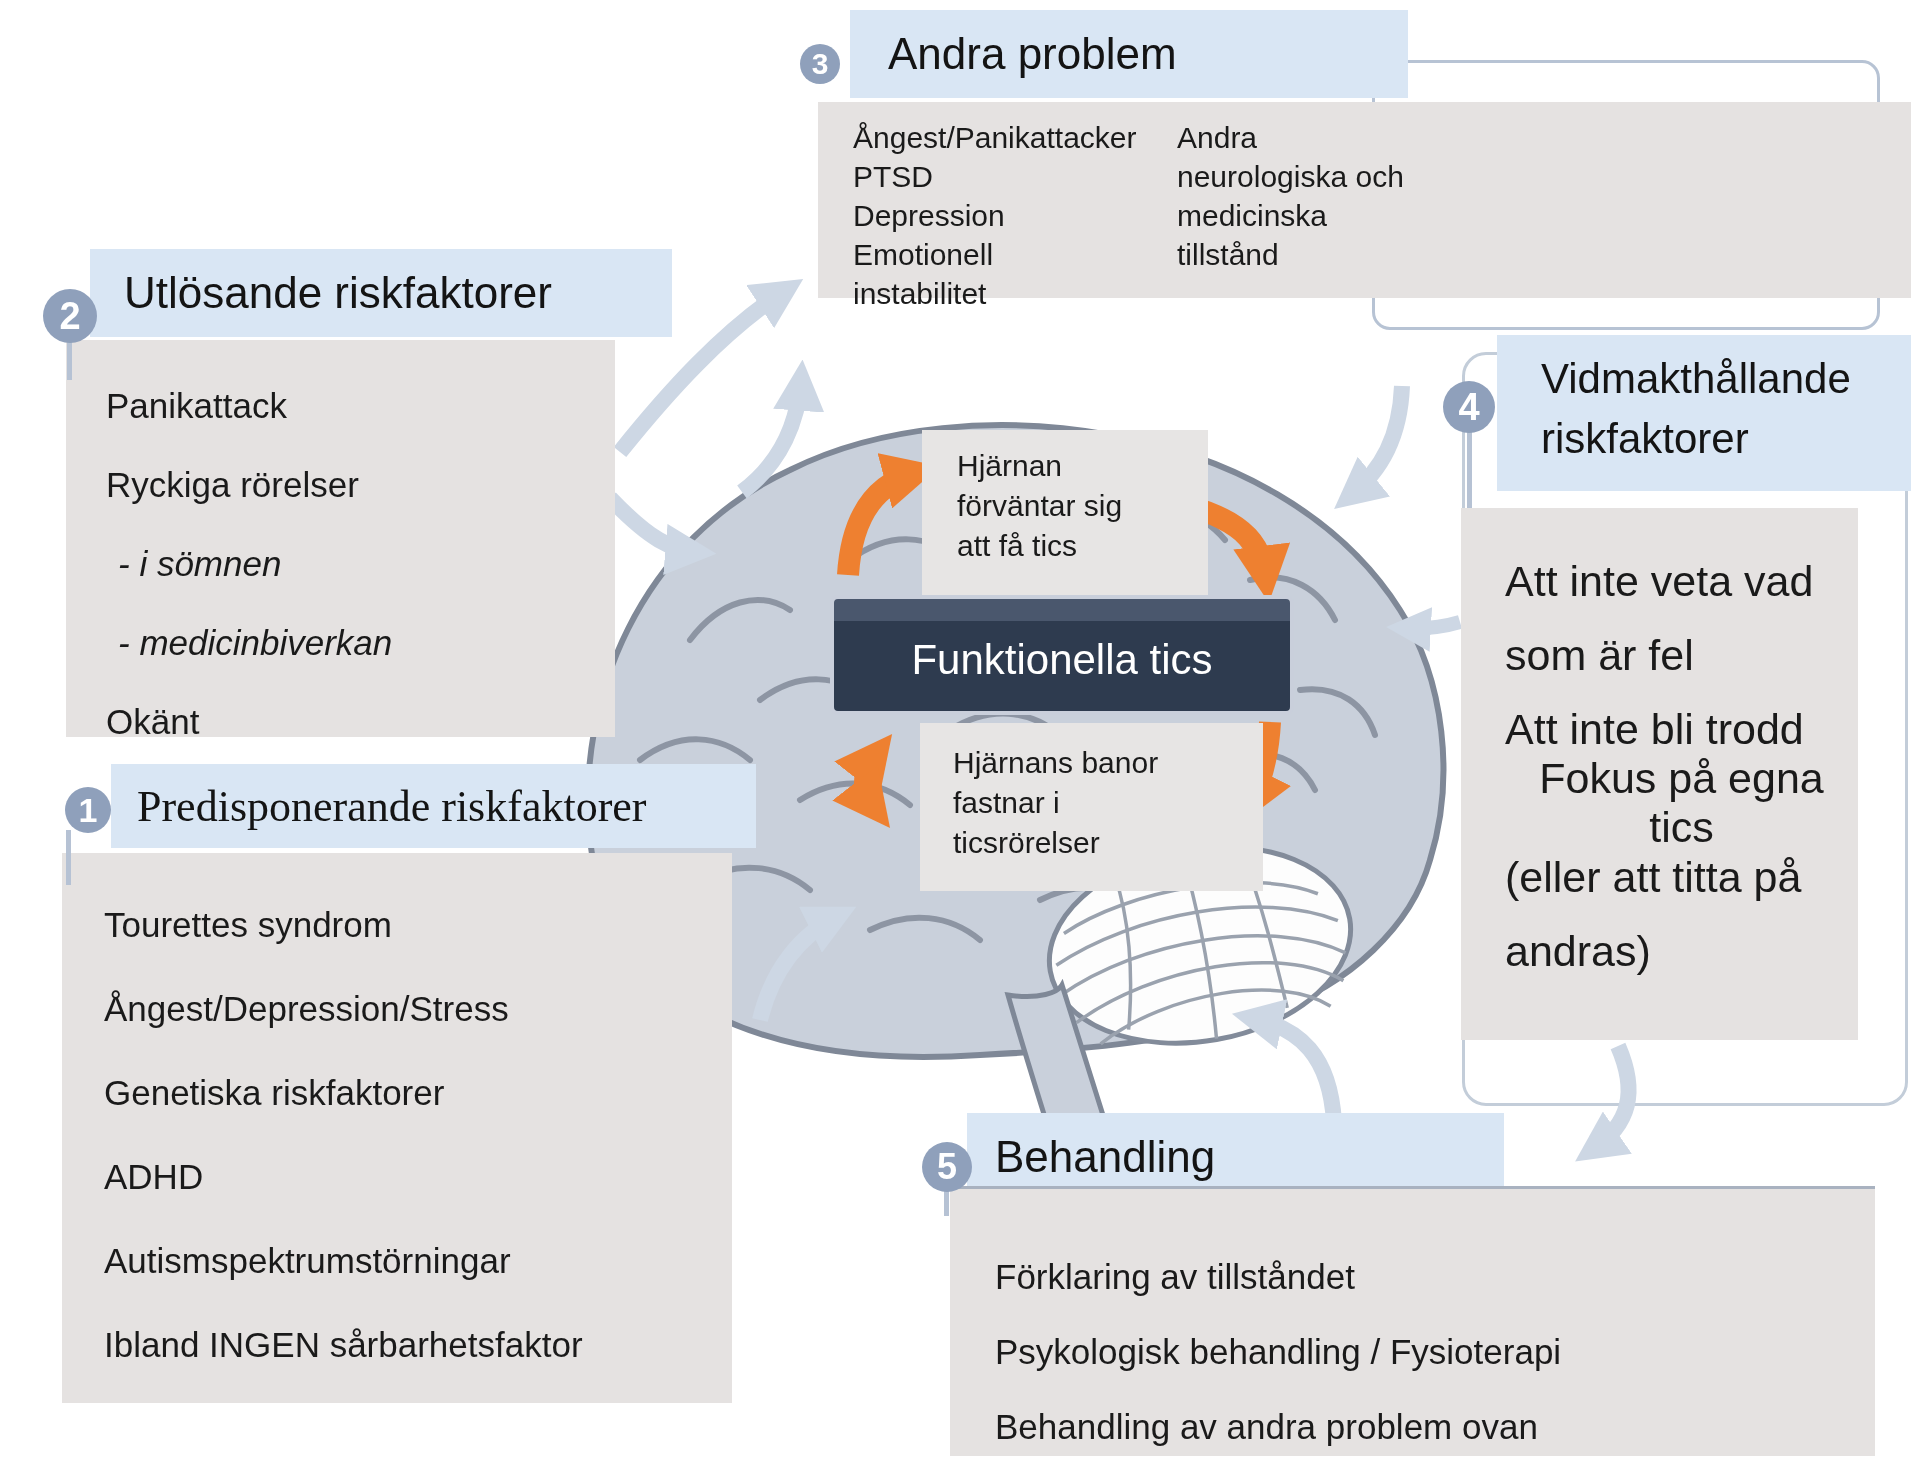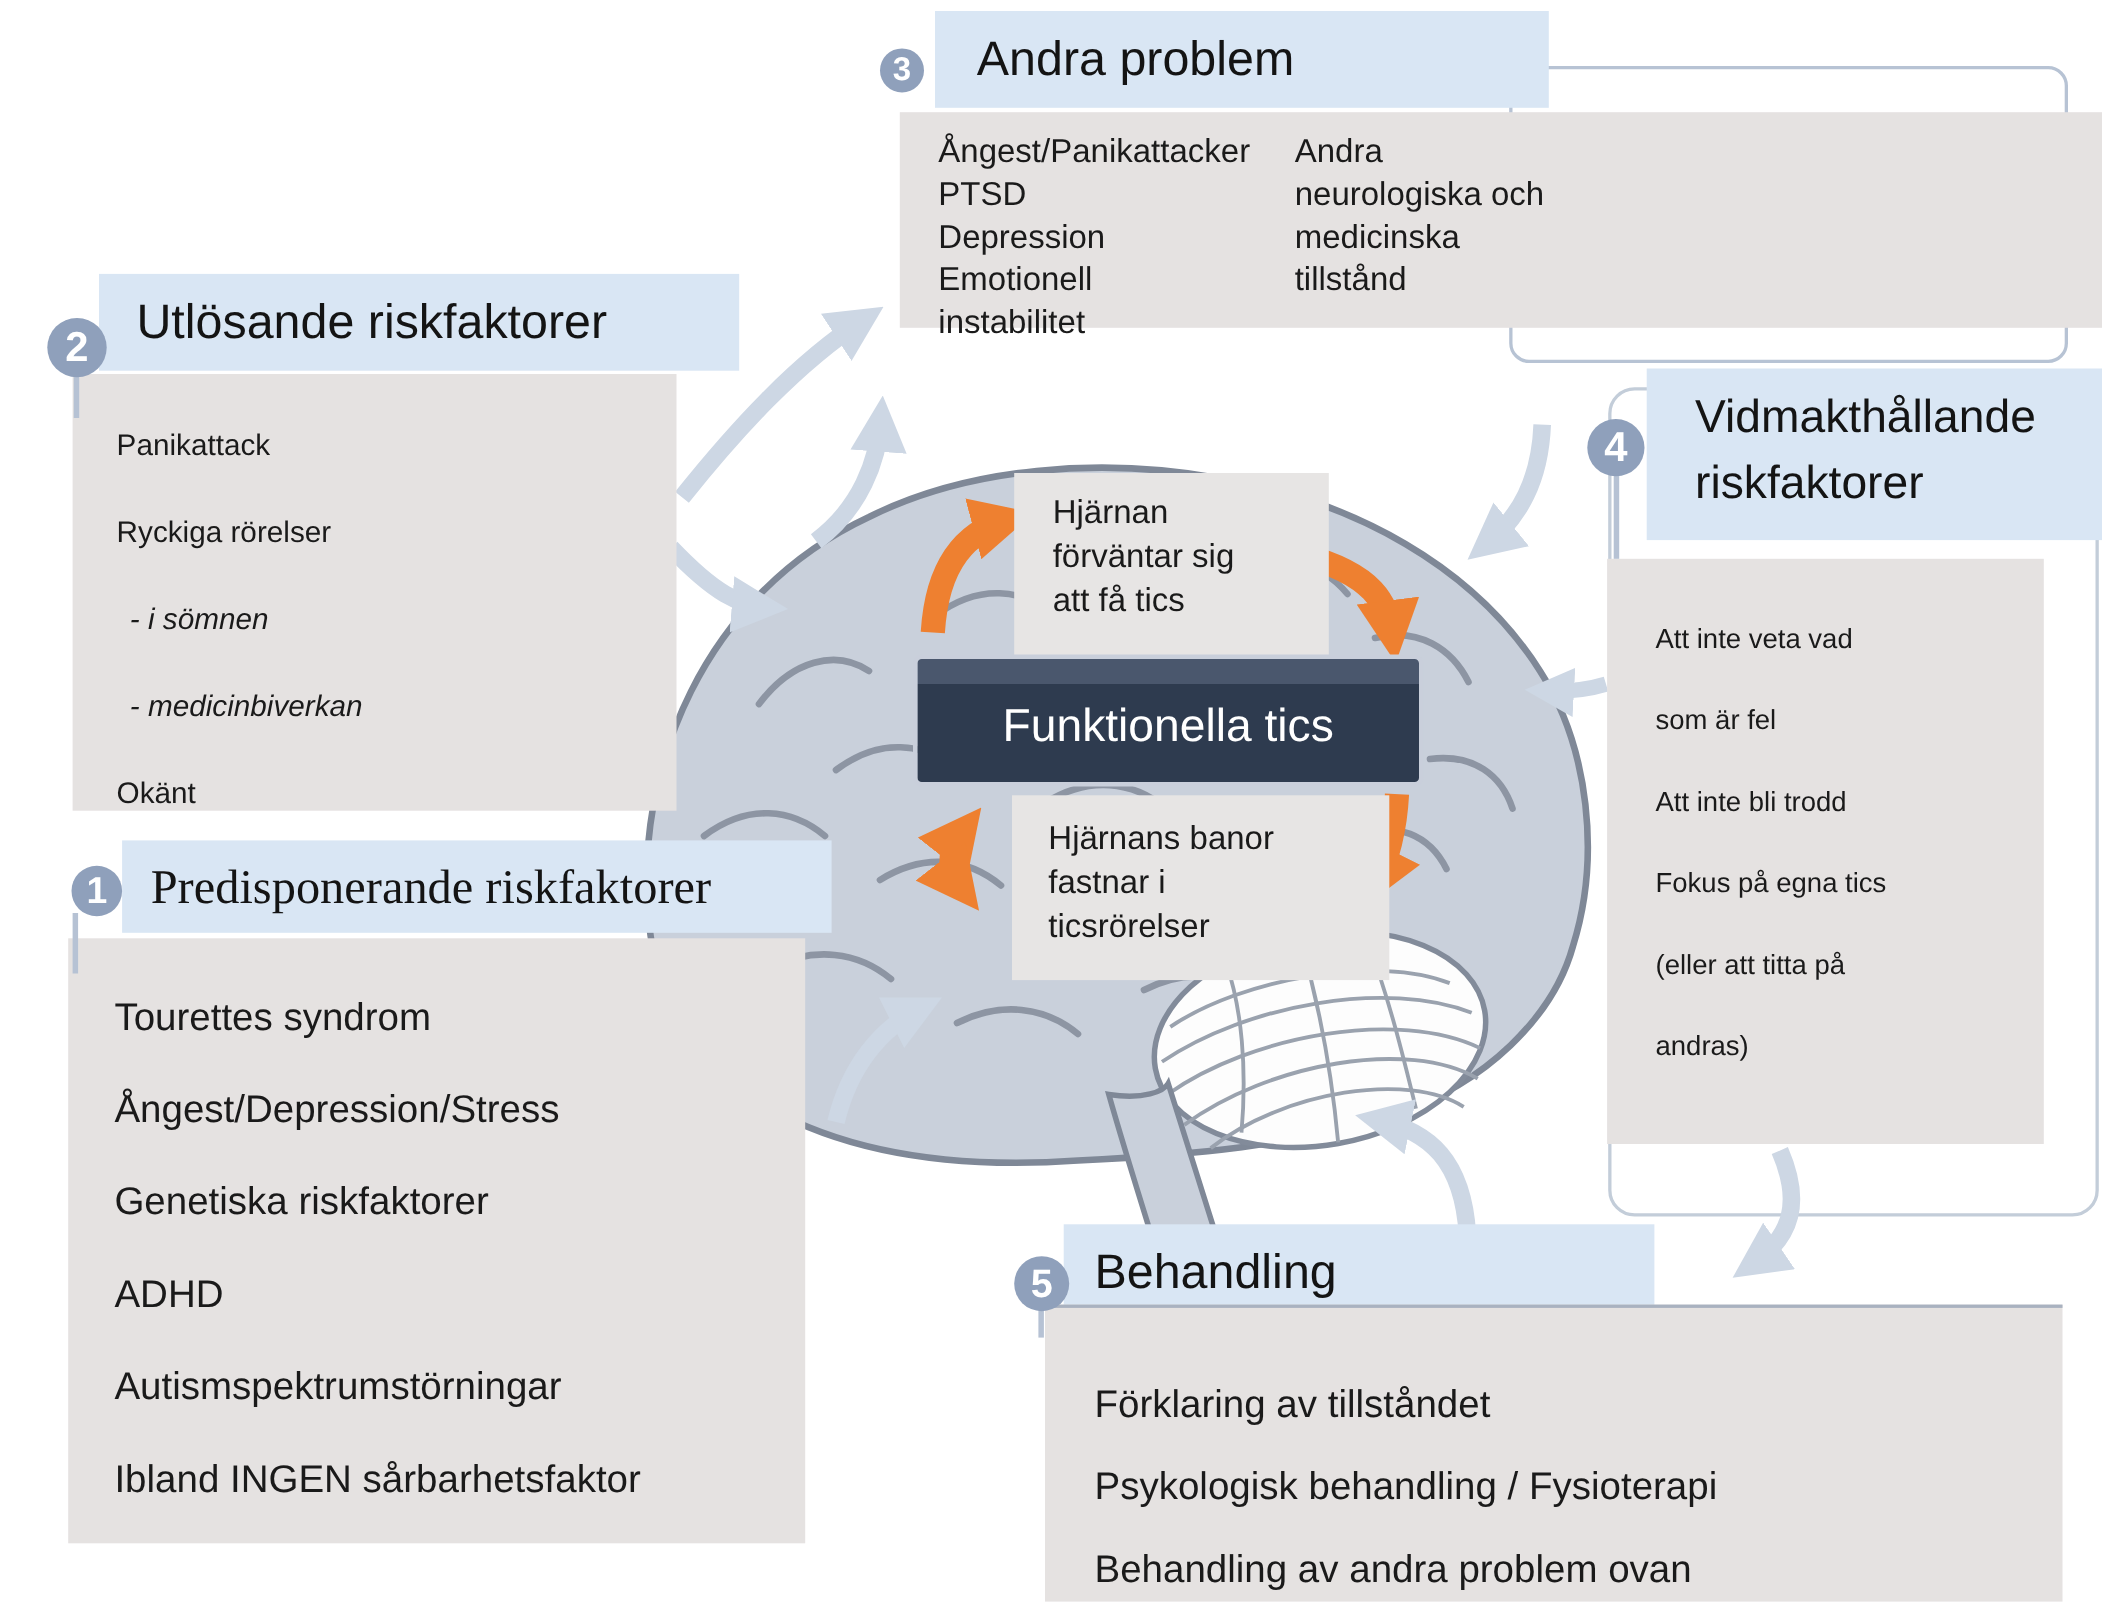--- a/index.html
+++ b/index.html
@@ -18,36 +18,36 @@
   
   #art{position:absolute;left:0;top:0;z-index:2;}
 
   
   .hdr{position:absolute;background:#d9e6f4;display:flex;align-items:center;
        font-size:44px;color:#141414;z-index:3;white-space:nowrap;}
   .gray{position:absolute;background:#e5e2e1;z-index:3;box-sizing:border-box;}
 
   #hdr-triggering{left:90px;top:249px;width:548px;height:88px;padding-left:34px;}
   #body-triggering{left:66px;top:340px;width:549px;height:397px;padding:26px 0 0 40px;}
-  #body-triggering .row{height:79px;display:flex;align-items:center;font-size:27px;text-align:center;}
+  #body-triggering .row{height:79px;display:flex;align-items:center;font-size:35px;text-align:center;}
   .row.ind{font-style:italic;padding-left:12px;}
 
   #hdr-predisposing{left:111px;top:764px;width:619px;height:84px;padding-left:26px;font-family:Liberation Serif, serif;}
   #body-predisposing{left:62px;top:853px;width:670px;height:550px;padding:30px 0 0 42px;}
   #body-predisposing .row{height:84px;display:flex;align-items:center;font-size:35px;}
 
   #hdr-other{left:850px;top:10px;width:520px;height:88px;padding-left:38px;}
   #body-other{left:818px;top:102px;width:1165px;height:196px;}
   #body-other .col{position:absolute;top:16px;font-size:30px;line-height:39px;white-space:nowrap;}
   #col-1{left:35px;}  #col-2{left:359px;}  #col-3{left:639px;}
 
   #hdr-maintaining{left:1497px;top:335px;width:388px;height:142px;padding:14px 0 0 44px;
                    display:block;line-height:60px;font-size:42px;}
   #body-maintaining{left:1461px;top:508px;width:397px;height:532px;padding:36px 0 0 44px;}
-  #body-maintaining .row{height:74px;display:flex;align-items:center;font-size:25px;text-align:center;}
+  #body-maintaining .row{height:74px;display:flex;align-items:center;font-size:43px;text-align:center;}
 
   #hdr-treatment{left:967px;top:1113px;width:509px;height:87px;padding-left:28px;}
   #body-treatment{left:950px;top:1186px;width:925px;height:270px;padding:50px 0 0 45px;
                   border-top:3px solid #a9b2c0;}
   #body-treatment .row{height:75px;display:flex;align-items:center;font-size:35px;}
 
   
   .note{position:absolute;background:#e7e5e4;z-index:3;font-size:30px;line-height:40px;}
   #note-top{left:922px;top:430px;width:251px;height:150px;padding:16px 0 0 35px;}
   #note-bottom{left:920px;top:723px;width:310px;height:148px;padding:20px 0 0 33px;}

